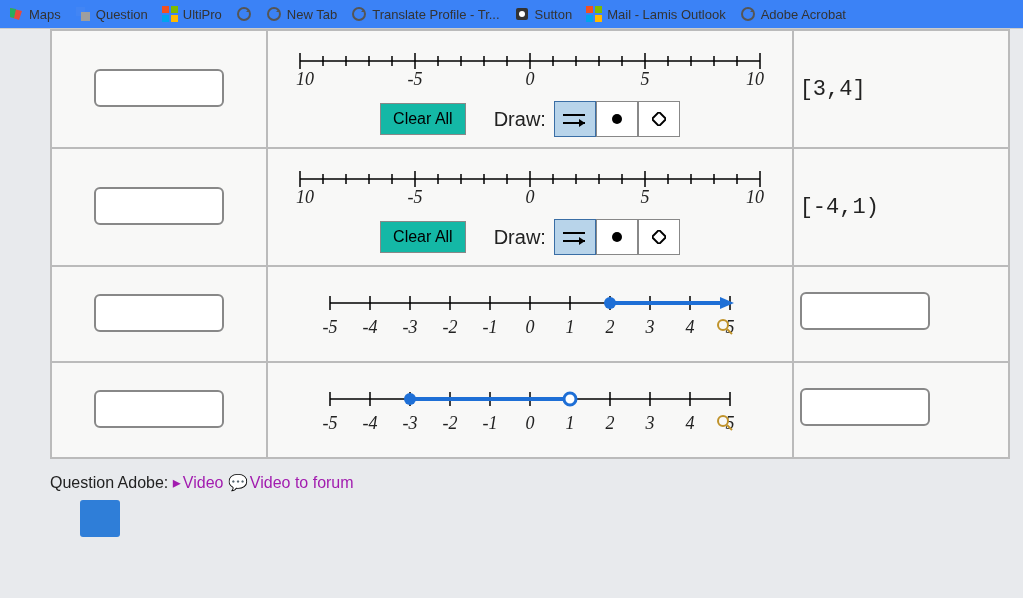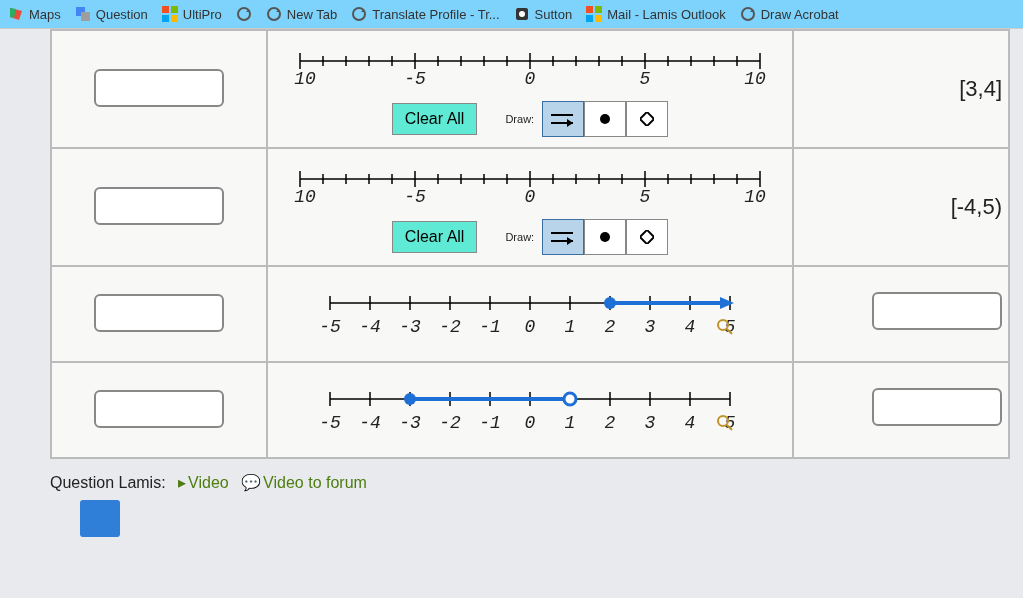--- a/index.html
+++ b/index.html
@@ -3,21 +3,21 @@
 <meta charset="utf-8">
 <style>
   * { box-sizing: border-box; margin: 0; padding: 0; }
   body {
     font-family: Arial, sans-serif;
     background: #e8eaed;
     font-size: 14px;
     color: #222;
   }
   .bookmarks-bar {
-    background: #7dd3fc;
+    background: #3b82f6;
     border-bottom: 1px solid #ccc;
     padding: 6px 8px;
     display: flex;
     gap: 14px;
     align-items: center;
     font-size: 13px;
   }
   .bm-item { display: flex; align-items: center; gap: 5px; cursor: pointer; color: #333; }
   .bm-icon { width: 16px; height: 16px; display:inline-flex; align-items:center; justify-content:center; }
   .content-wrap { padding: 0 20px 20px; }
@@ -27,45 +27,45 @@
     margin-left: 30px;
   }
   table.qtable td {
     border: 2px solid #bbb;
     padding: 6px;
     vertical-align: middle;
     background: #f8f8f7;
   }
   .col-left { width: 210px; text-align:center; }
   .col-mid { width: 510px; }
-  .col-right { width: 210px; text-align:right; font-size: 22px; font-family: Liberation Sans, sans-serif; margin-top: 28px; }
+  .col-right { width: 210px; text-align:left; font-size: 22px; font-family: Liberation Mono, monospace; margin-top: 28px; }
   .input-box {
     width: 130px; height: 38px;
     border: 2px solid #888; border-radius: 6px;
     background: #fff;
     display:inline-block;
   }
   .nl-container { position: relative; margin: 10px auto 0; }
   .nl-svg { display:block; margin:0 auto; }
-  .nl-labels { position:relative; font-family:Liberation Mono, monospace; font-style:italic; font-size:18px; }
+  .nl-labels { position:relative; font-family:Liberation Serif, serif; font-style:italic; font-size:18px; }
   .nl-label { position:absolute; transform:translateX(-50%); }
   .tool-row { display:flex; align-items:center; justify-content:center; gap:0; margin:10px 0 4px; }
   .btn {
-    border:1px solid #888; background:#5eead4; padding:6px 12px; font-size:16px;
+    border:1px solid #888; background:#14b8a6; padding:6px 12px; font-size:16px;
     font-family:inherit; cursor:pointer;
   }
-  .draw-lbl { padding:0 8px; font-size:11px;margin-left:20px; }
+  .draw-lbl { padding:0 8px; font-size:20px;margin-left:20px; }
   .tool-btn {
     width:42px; height:36px; border:1px solid #888; background:#fff;
     display:inline-flex; align-items:center; justify-content:center; cursor:pointer;
   }
   .tool-btn.sel { background:#b8d4ea; border-color:#3a6ea5; }
   .magnify { position:absolute; right:6px; bottom:-2px; }
   .help-row { margin:14px 0 8px 30px; font-size:16px; }
-  .link { color:#4d7c0f; cursor:pointer; margin-left:8px; }
+  .link { color:#a21caf; cursor:pointer; }
   .link-ico { margin-right:2px; }
   .submit-btn {
     margin-left:60px; background:#2f7ed8; color:#fff; border:none;
     padding:10px 18px; font-size:15px; border-radius:3px; cursor:pointer;
   }
 </style>
 </head>
 <body>
 
 <div class="bookmarks-bar">
@@ -144,21 +144,21 @@
       </span>
     <span>Mail - Lamis Outlook</span>
   </span>
   <span class="bm-item">
     <span class="bm-icon">
         <svg width="16" height="16">
           <circle cx="8" cy="8" r="6" fill="none" stroke="#555" stroke-width="2"></circle>
           <path d="M12 4 L14 6 L10 6 Z" fill="#555"></path>
         </svg>
       </span>
-    <span>Draw Acrobat</span>
+    <span>Adobe Acrobat</span>
   </span>
 </div>
 
 <div class="content-wrap">
 <table class="qtable">
 
 <tbody>
         <tr>
   <td class="col-left"><div class="input-box"></div></td>
   <td class="col-mid">
@@ -275,21 +275,21 @@
                   <circle cx="7" cy="7" r="5" fill="#000"></circle>
                 </svg>
               </span>
       <span class="tool-btn">
                 <svg width="14" height="14">
                   <rect x="2" y="2" width="10" height="10" fill="none" stroke="#000" stroke-width="2" transform="rotate(45 7 7)"></rect>
                 </svg>
               </span>
     </div>
   </td>
-  <td class="col-right"><span>[-4,5)</span></td>
+  <td class="col-right"><span>[-4,1)</span></td>
 </tr>
 
 <tr>
   <td class="col-left"><div class="input-box"></div></td>
   <td class="col-mid">
     <div class="nl-container" style="width:420px; margin:18px auto;">
       <svg class="nl-svg" width="420" height="26">
         <line x1="10" y1="12" x2="410" y2="12" stroke="#000" stroke-width="1.5"></line>
         <g stroke="#000" stroke-width="1.5">
           <line x1="10" y1="5" x2="10" y2="19"></line>
@@ -372,21 +372,21 @@
                 </svg></span>
     </div>
   </td>
   <td class="col-right"><div class="input-box"></div></td>
 </tr>
 
 </tbody>
     </table>
 
 <div class="help-row">
-  <span>Question Lamis:</span>
+  <span>Question Adobe:</span>
   <span class="link">
     <span class="link-ico">▸</span><span>Video</span>
   </span>
   <span class="link">
     <span class="link-ico">💬</span><span>Video to forum</span>
   </span>
 </div>
 
 <button class="submit-btn">&nbsp;</button>
 

